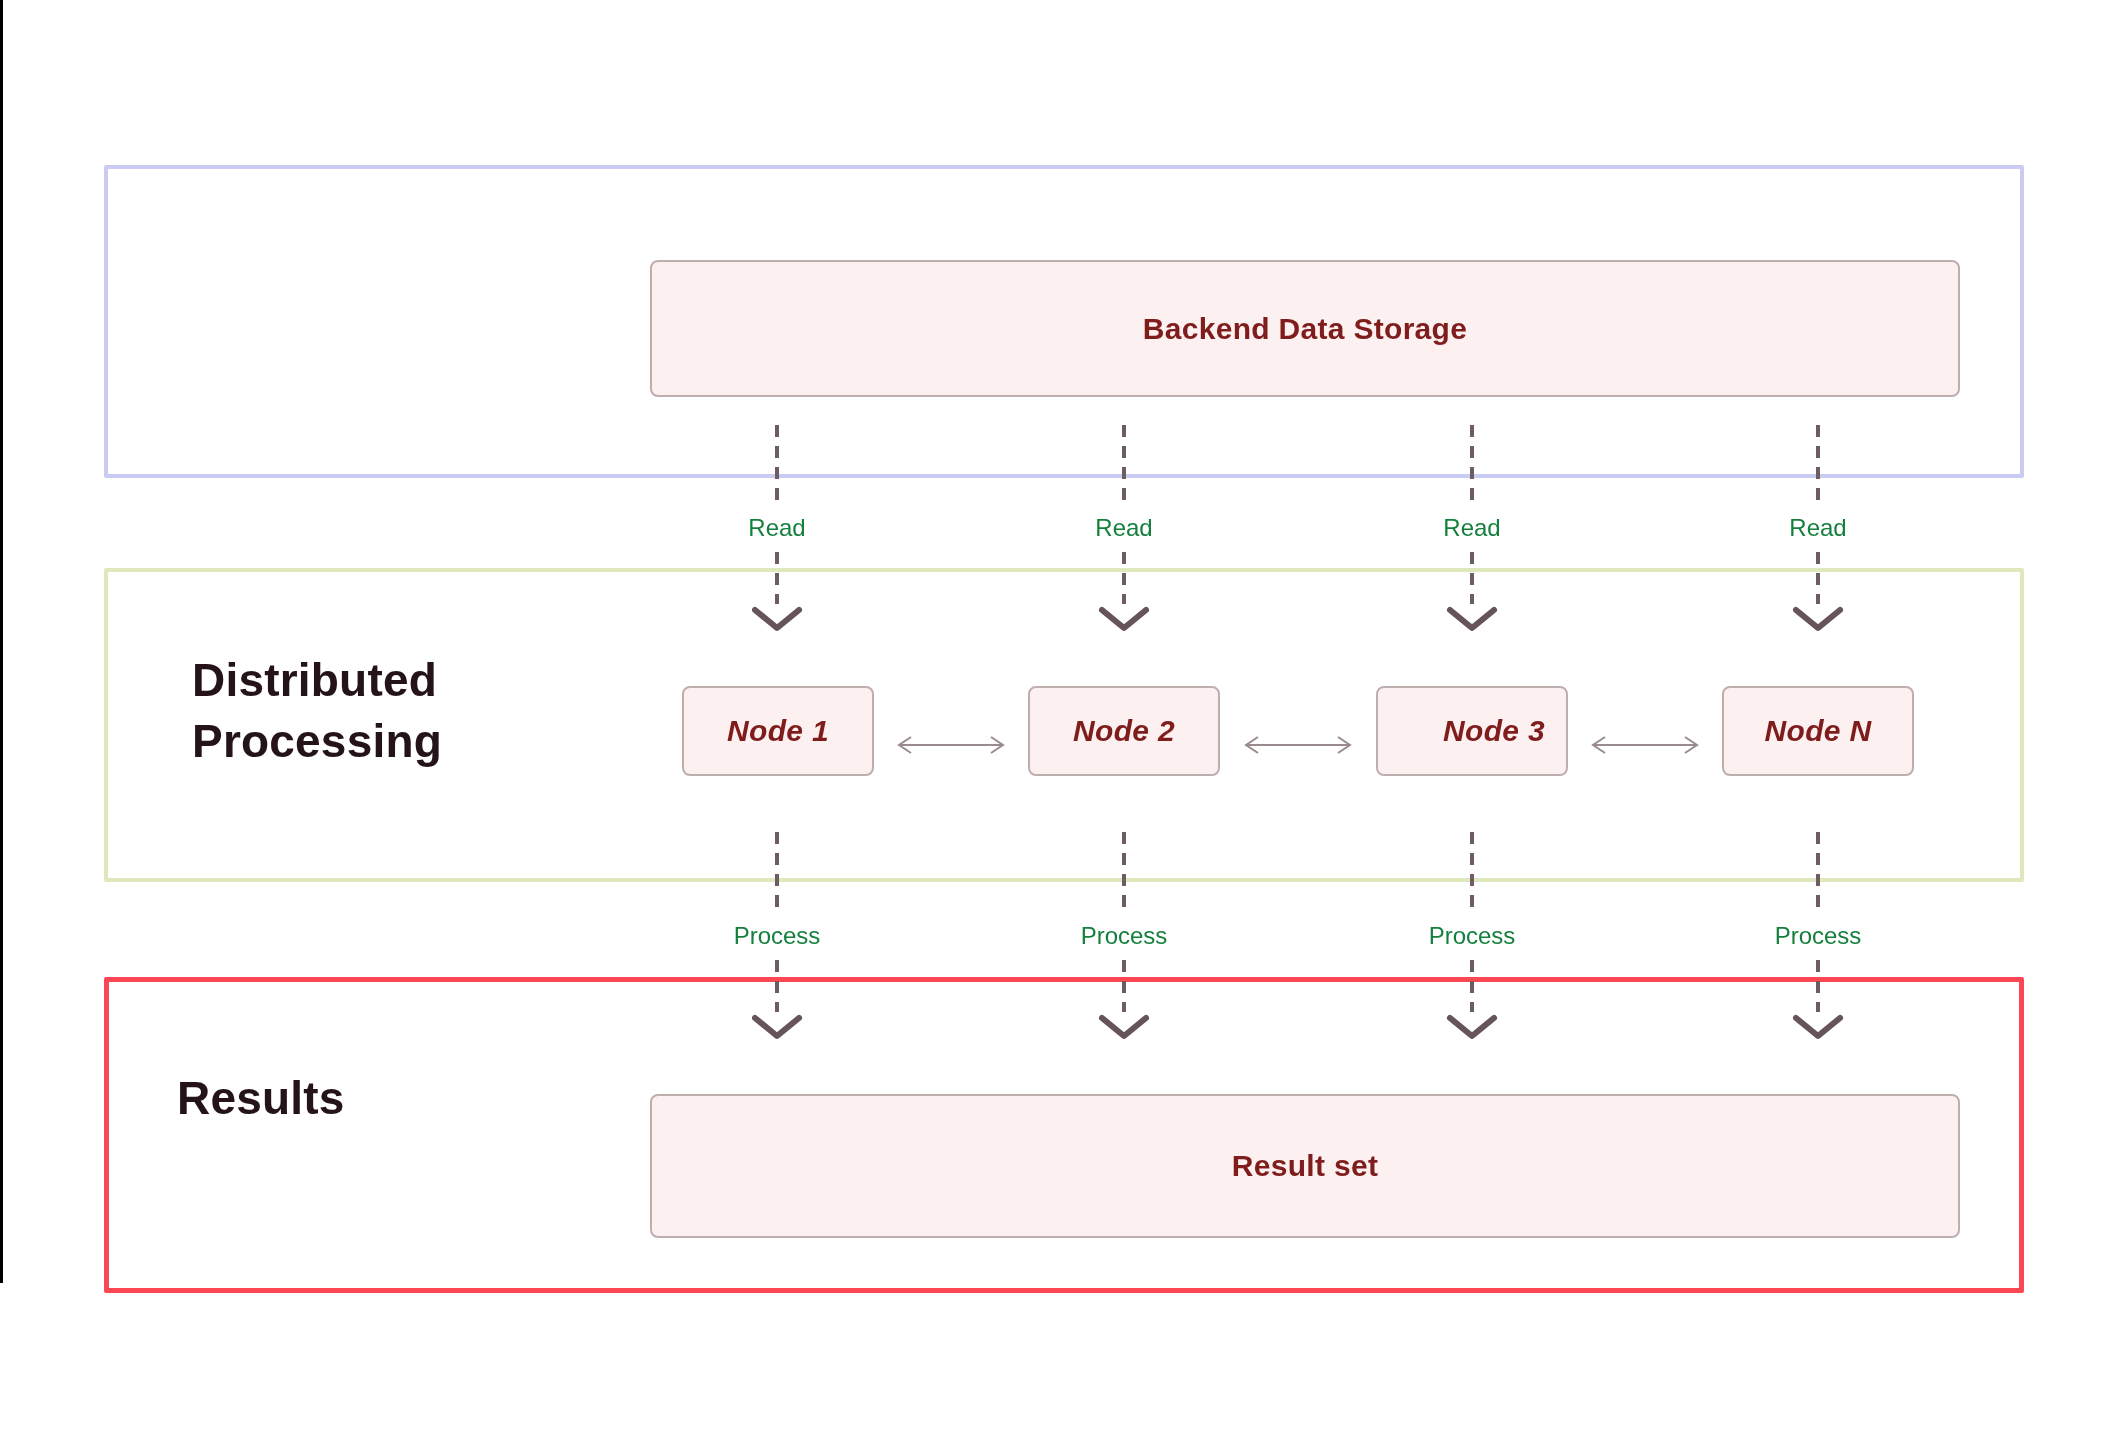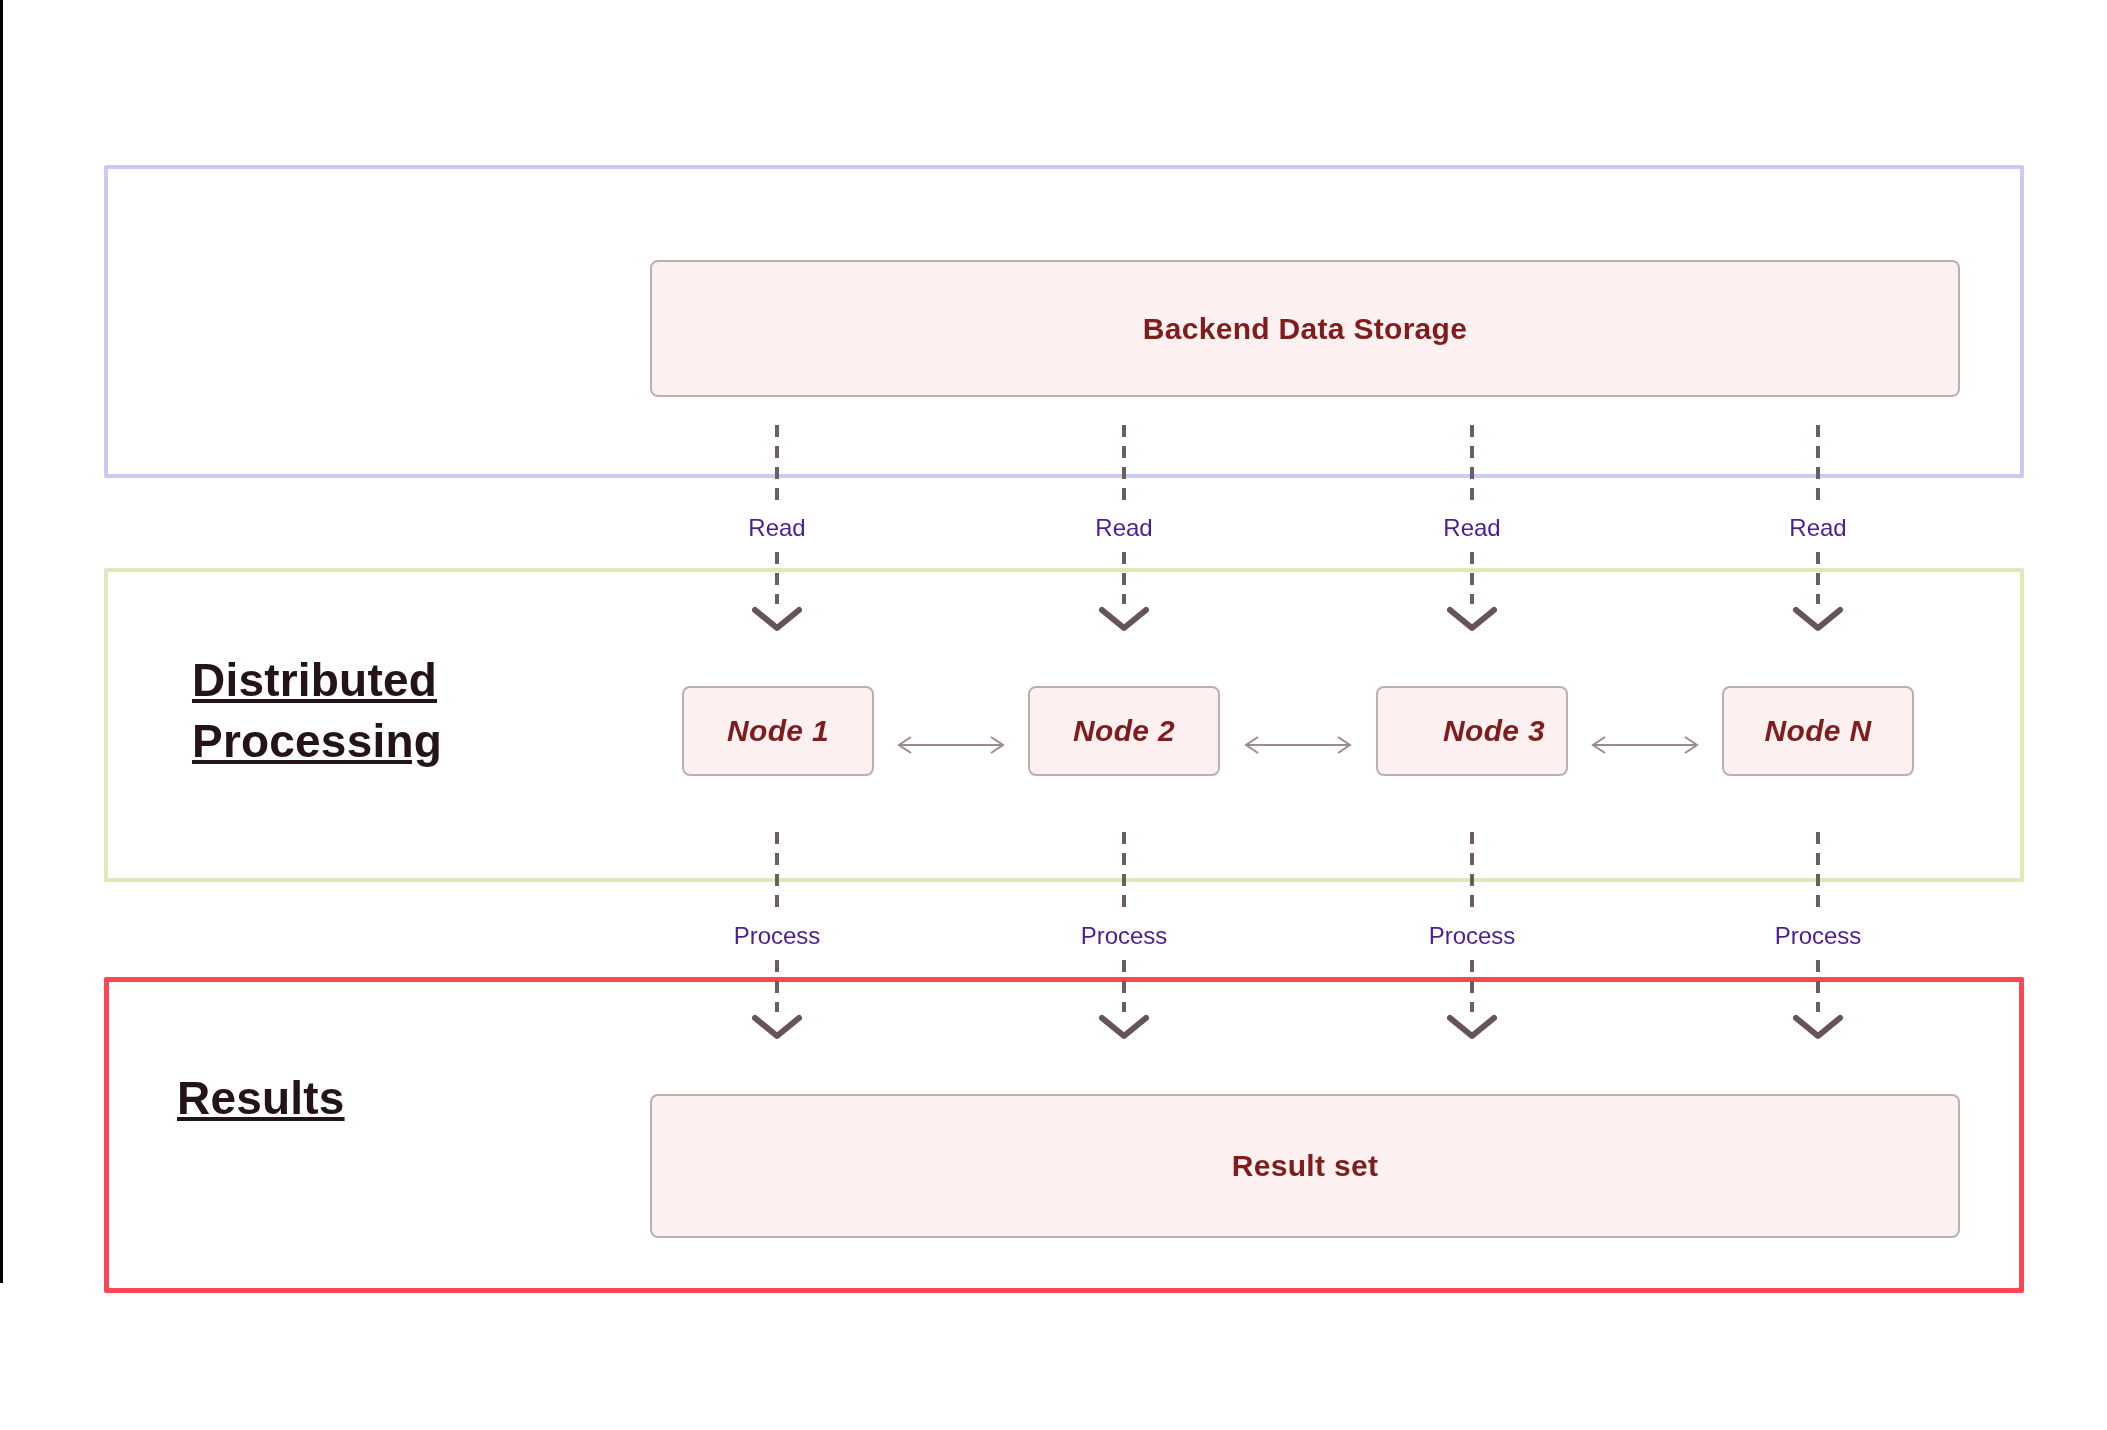--- a/index.html
+++ b/index.html
@@ -37,32 +37,31 @@
     letter-spacing:0.3px;
   }
   .backend-box{left:650px;top:260px;width:1310px;height:137px;}
   .result-box{left:650px;top:1078px;width:1310px;height:144px;margin-top:16px;}
   .node-box{top:686px;width:192px;height:90px;font-style:italic;}
   .section-title{
     position:absolute;
     color:#241317;
     font-size:46px;font-weight:700;line-height:1.32;
     letter-spacing:0.2px;
-    text-decoration:underline;
   }
   .title-processing{left:192px;top:650px;width:320px;}
   .title-results{left:177px;top:1068px;width:400px;}
   .vdash{
     position:absolute;width:4px;
     background:repeating-linear-gradient(180deg,#6e5d60 0px,#6e5d60 12px,transparent 12px,transparent 21px);
   }
   .flow-label{
     position:absolute;width:160px;height:32px;
     display:flex;align-items:center;justify-content:center;
-    color:#4c1d95;font-size:24px;font-weight:500;
+    color:#15803d;font-size:24px;font-weight:500;
     background:#ffffff00;
   }
   .chevron{position:absolute;width:52px;height:28px;}
   .link-arrow{position:absolute;width:120px;height:24px;}
 </style>
 </head>
 <body>
 
 <div class="canvas">
 

